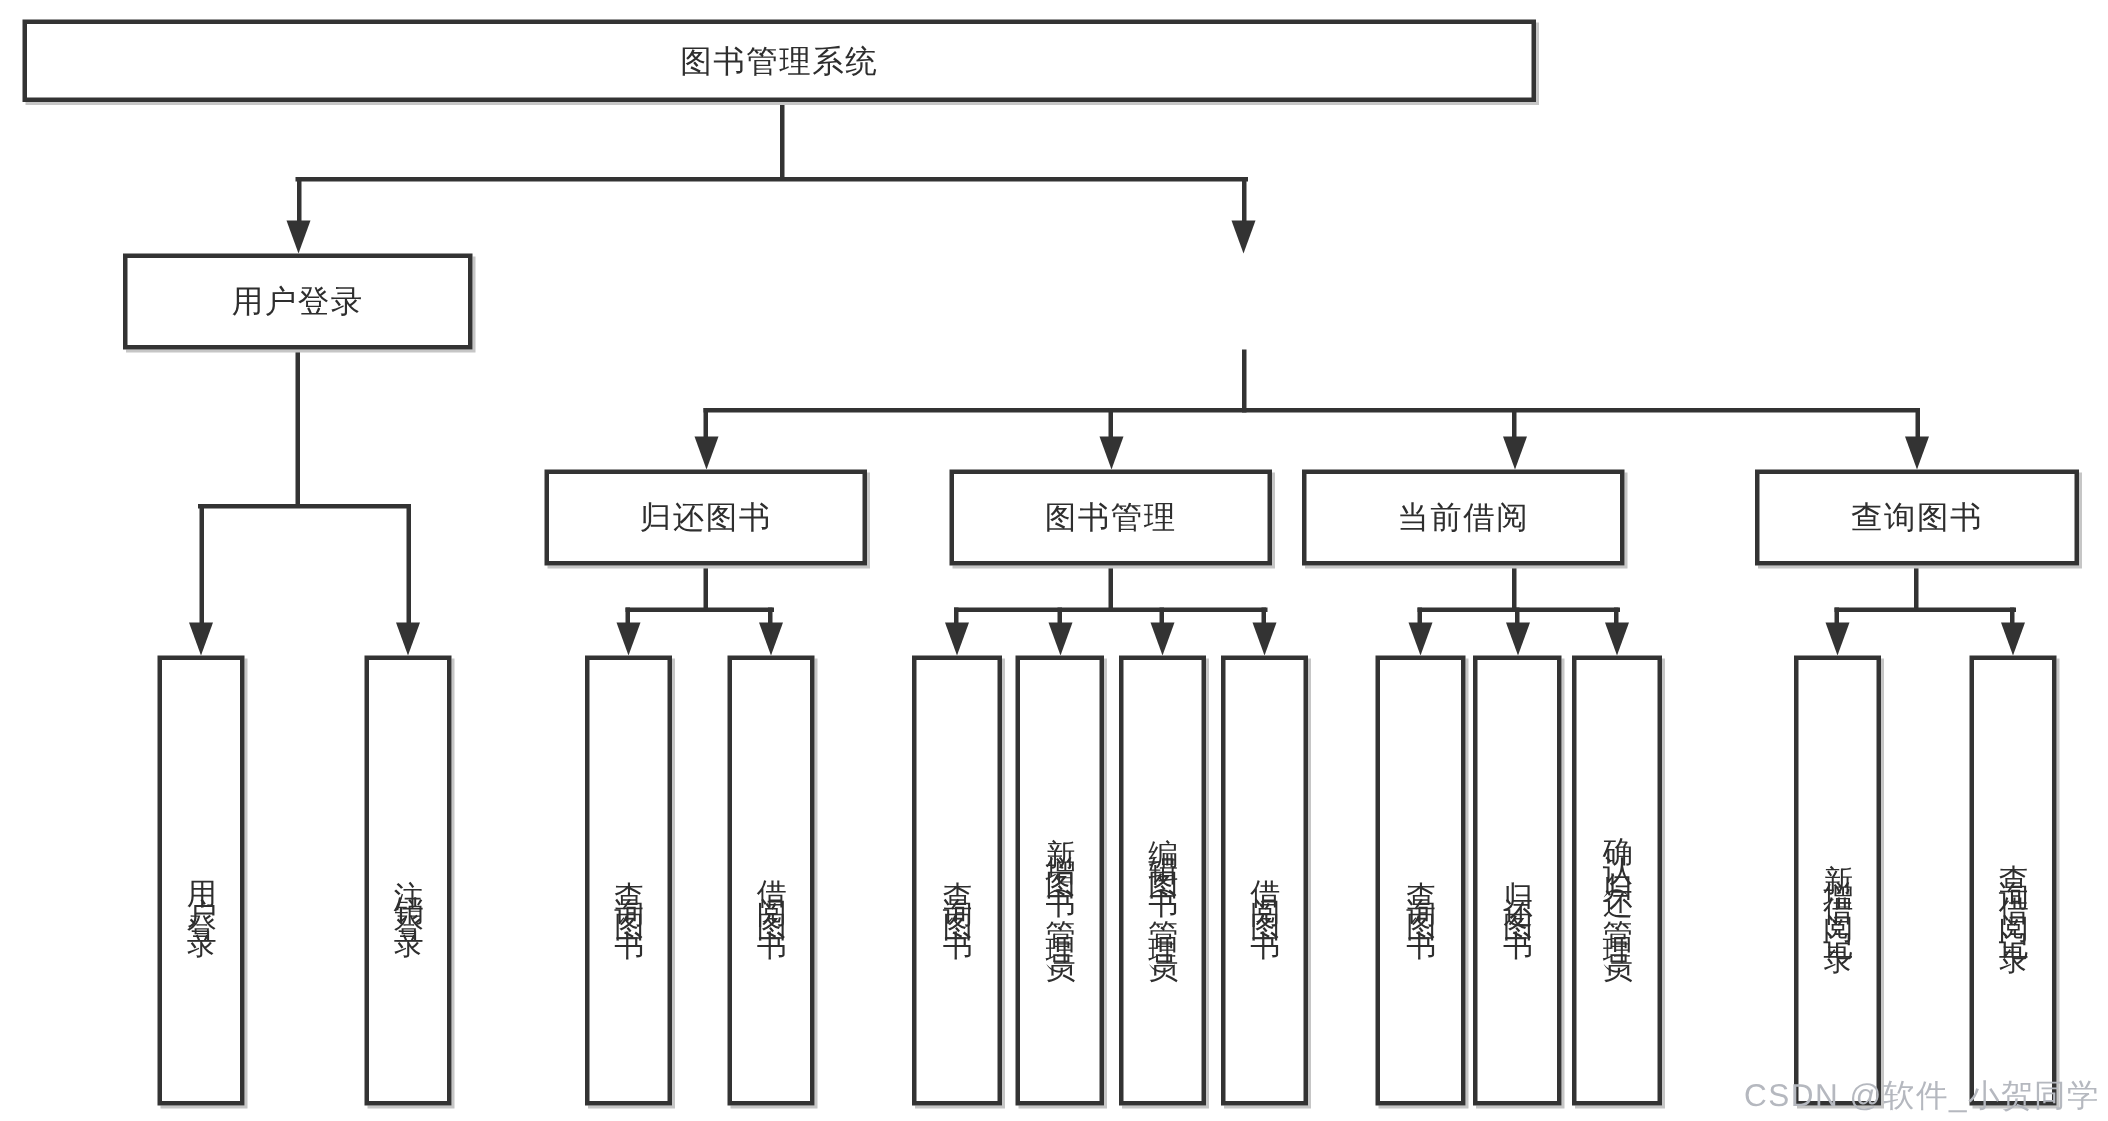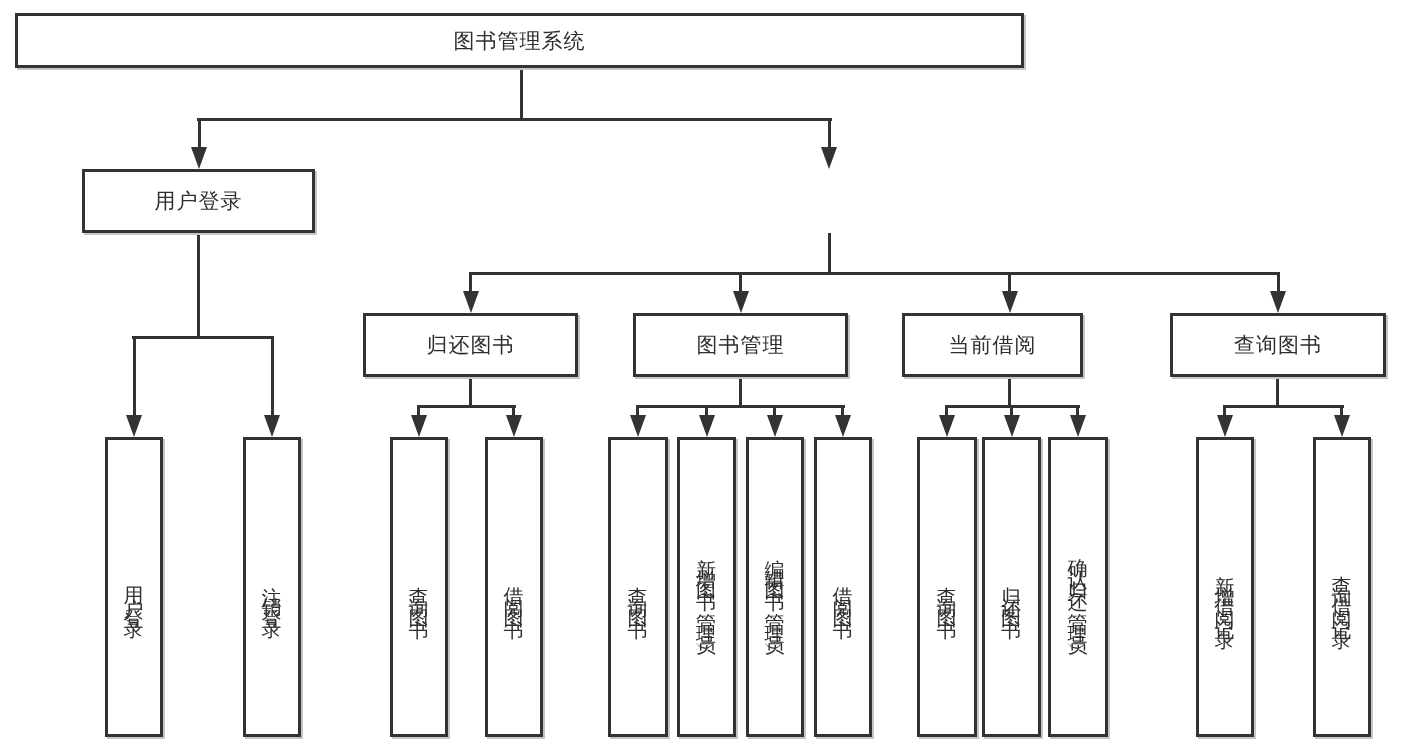--- a/index.html
+++ b/index.html
@@ -66,21 +66,21 @@
   <div class="arrow" style="left:1002px;top:291px"></div>
   <div class="vl" style="left:1277px;top:272px;height:22px"></div>
   <div class="arrow" style="left:1270px;top:291px"></div>
 
   <div class="node hbox" style="left:363px;top:313px;width:215px;height:64px">
     <span>归还图书</span>
   </div>
   <div class="node hbox" style="left:633px;top:313px;width:215px;height:64px">
     <span>图书管理</span>
   </div>
-  <div class="node hbox" style="left:902px;top:313px;width:181px;height:64px">
+  <div class="node hbox" style="left:868px;top:313px;width:215px;height:64px">
     <span>当前借阅</span>
   </div>
   <div class="node hbox" style="left:1170px;top:313px;width:216px;height:64px">
     <span>查询图书</span>
   </div>
 
   <div class="vl" style="left:469px;top:377px;height:31px"></div>
   <div class="hl" style="left:417px;top:405px;width:99px"></div>
   <div class="vl" style="left:417px;top:405px;height:12px"></div>
   <div class="arrow" style="left:411px;top:415px"></div>
@@ -147,14 +147,15 @@
   <div class="node vbox" style="left:1048px;top:437px;width:60px;height:300px">
     <span class="vtext">确认归还（管理员）</span>
   </div>
   <div class="node vbox" style="left:1196px;top:437px;width:58px;height:300px">
     <span class="vtext">新增借阅记录</span>
   </div>
   <div class="node vbox" style="left:1313px;top:437px;width:58px;height:300px">
     <span class="vtext">查询借阅记录</span>
   </div>
 
+  <div class="watermark">CSDN @软件_小贺同学</div>
 
 </div>
 
 </body></html>

